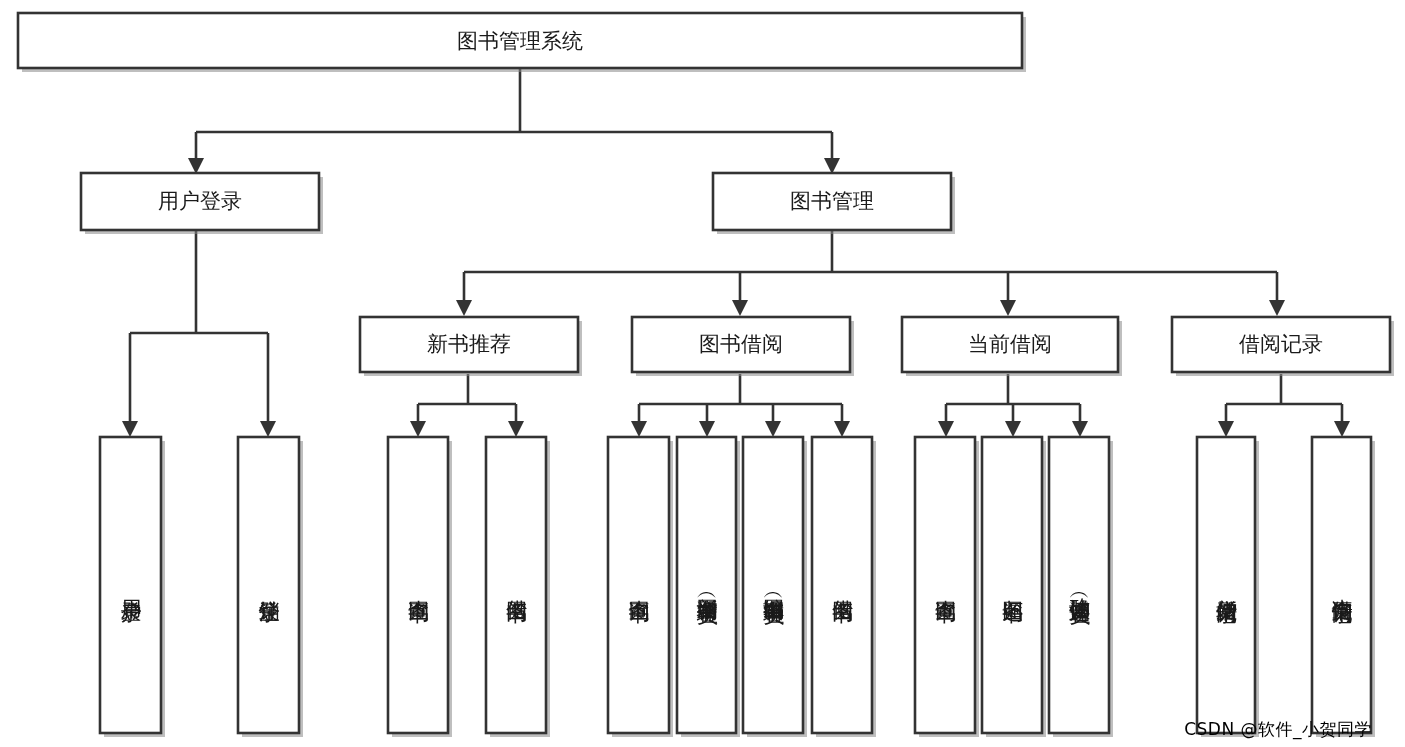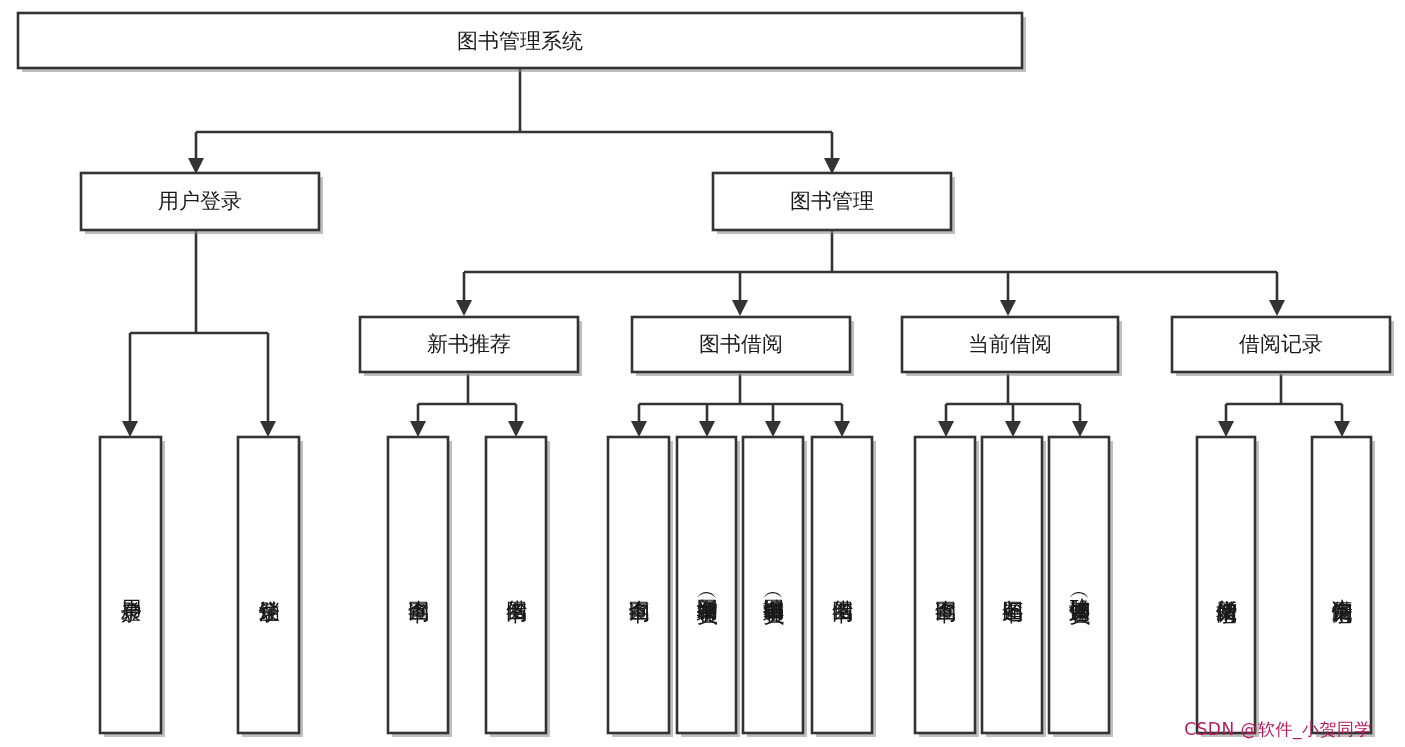--- a/index.html
+++ b/index.html
@@ -65,21 +65,21 @@
     letter-spacing: 1px;
     white-space: nowrap;
     pointer-events: none;
   }
   .watermark {
     position: absolute;
     right: 10px;
     bottom: 6px;
     font-family: "DejaVu Sans", "Liberation Sans", sans-serif;
     font-size: 17px;
-    color: #be185d;
+    color: #000000;
     letter-spacing: 0.5px;
     white-space: nowrap;
     margin-top: 33px;
   }
 </style>
 </head>
 <body>
 
 <div id="diagram-root">
 

